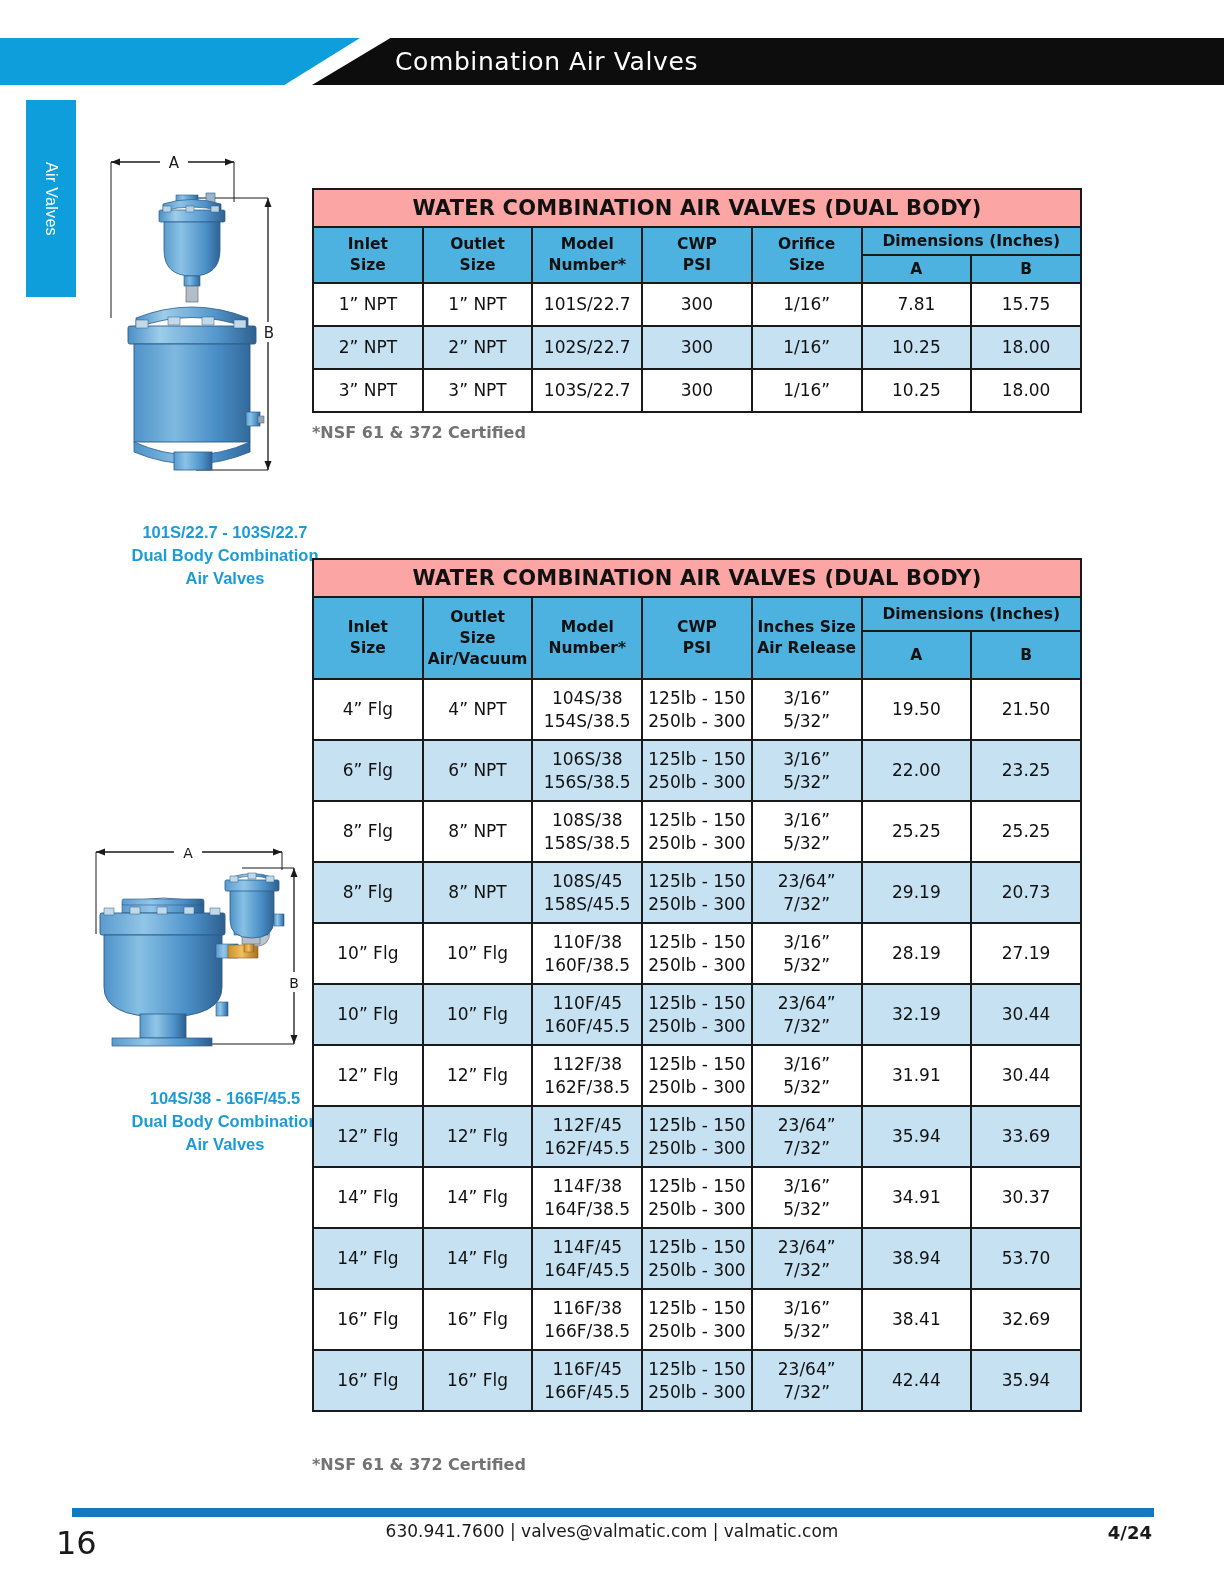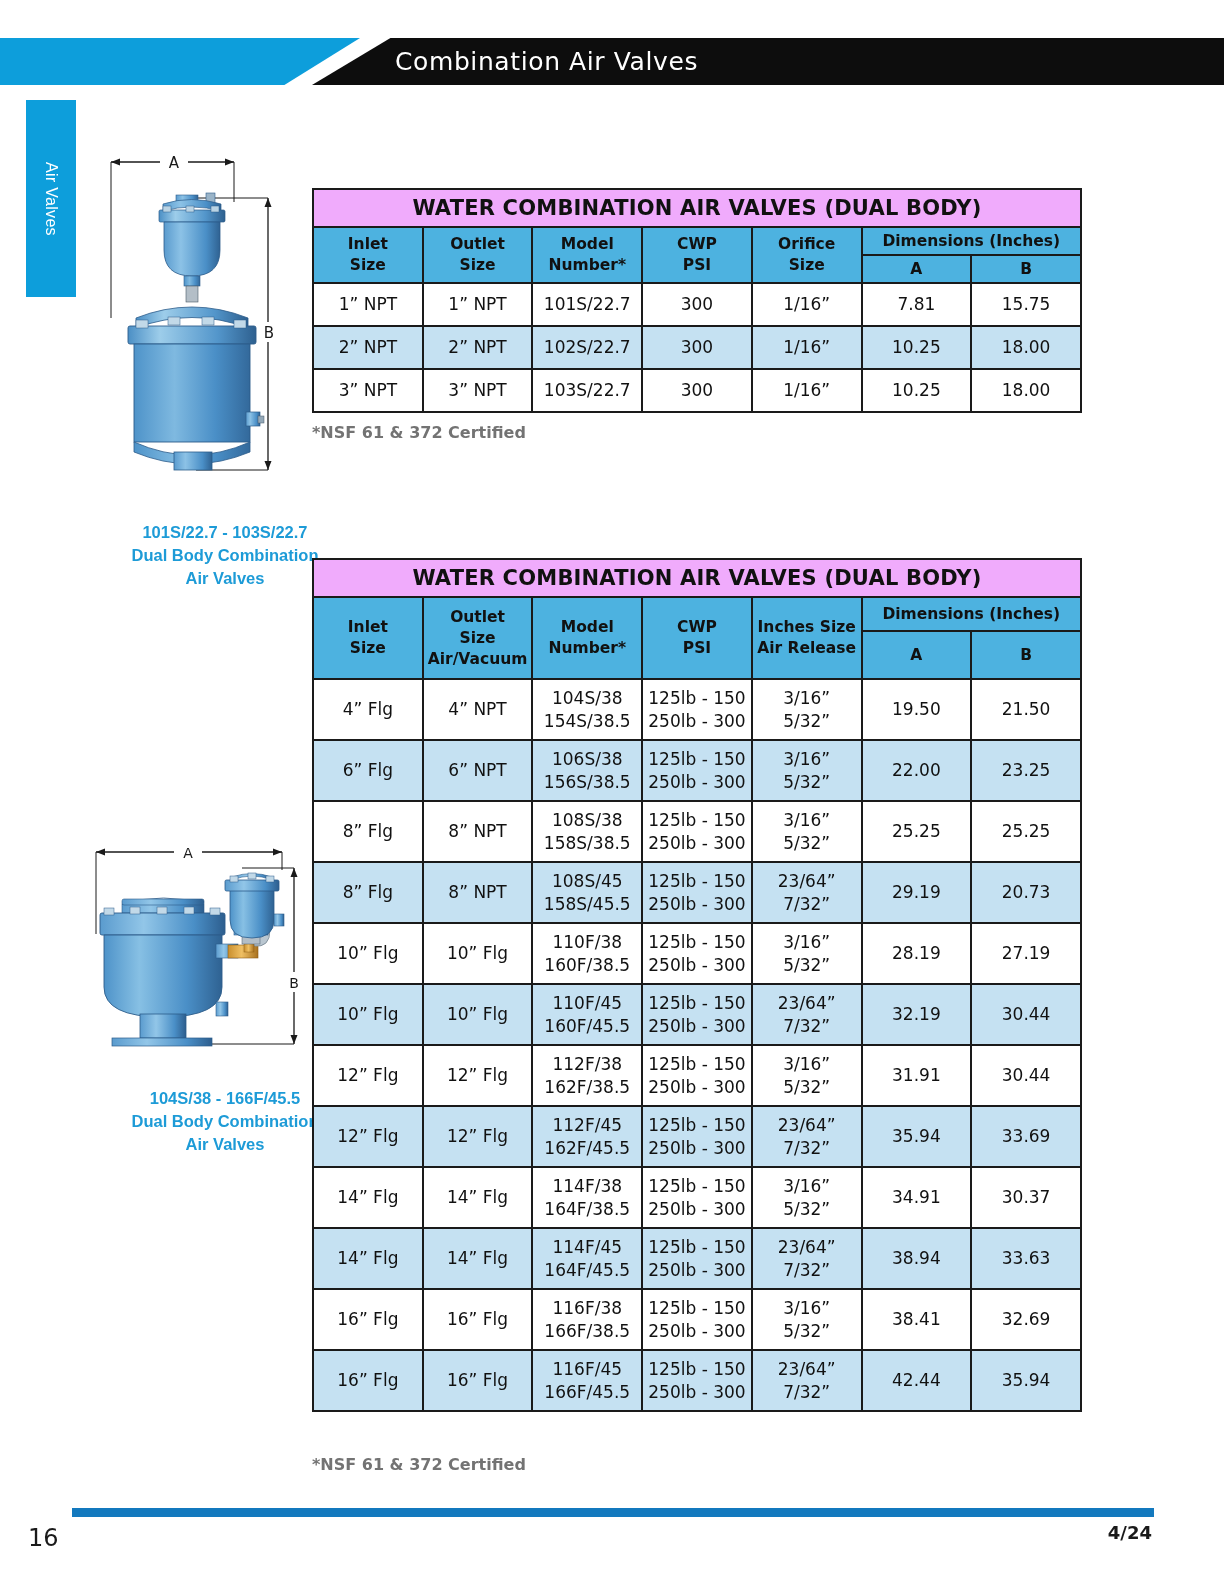--- a/index.html
+++ b/index.html
@@ -61,21 +61,21 @@
     position: absolute;
     table-layout: fixed;
   }
   table td, table th {
     border: 2px solid #1a1a1a;
     text-align: center;
     vertical-align: middle;
     color: #111111;
   }
   .tbl-title {
-    background: #f0abfc;
+    background: #fca5a5;
     font-size: 21px;
     font-weight: bold;
     letter-spacing: 0.2px;
     height: 38px;
     font-family: "DejaVu Sans", sans-serif;
   }
   .hdr {
     background: #4db2e0;
     font-weight: bold;
     font-size: 15.5px;
@@ -115,22 +115,22 @@
   .footer-bar {
     position: absolute; left: 72px; top: 1508px;
     width: 1082px; height: 9px; background: #1379be;
   }
   .footer-center {
     position: absolute; left: 0; top: 1521px; width: 1224px;
     text-align: center; font-size: 17px; color: #1a1a1a;
     font-family: "DejaVu Sans", sans-serif;
   }
   .footer-page {
-    position: absolute; left: 28px; top: 1524px;
-    font-size: 24px; color: #1a1a1a;
+    position: absolute; left: 56px; top: 1524px;
+    font-size: 32px; color: #1a1a1a;
     font-family: "DejaVu Sans", sans-serif;
   }
   .footer-rev {
     position: absolute; right: 72px; top: 1522px;
     font-size: 18px; font-weight: bold; color: #1a1a1a;
     font-family: "DejaVu Sans", sans-serif;
   }
   .nl { display: block; }
 </style>
 </head>
@@ -562,21 +562,21 @@
           </td>
       <td class="cell">
             <span class="nl">125lb - 150</span>
             <span class="nl">250lb - 300</span>
           </td>
       <td class="cell">
             <span class="nl">23/64”</span>
             <span class="nl">7/32”</span>
           </td>
       <td class="cell">38.94</td>
-      <td class="cell">33.63</td>
+      <td class="cell">53.70</td>
     </tr>
     <tr>
       <td class="cell">16” Flg</td>
       <td class="cell">16” Flg</td>
       <td class="cell">
             <span class="nl">116F/38</span>
             <span class="nl">166F/38.5</span>
           </td>
       <td class="cell">
             <span class="nl">125lb - 150</span>
@@ -607,15 +607,16 @@
       <td class="cell">42.44</td>
       <td class="cell">35.94</td>
     </tr>
   </tbody>
     </table>
 
   <div class="footnote" id="footnote2">*NSF 61 &amp; 372 Certified</div>
 
   <div class="footer-bar"></div>
   <div class="footer-page">16</div>
+  <div class="footer-center">630.941.7600  |  valves@valmatic.com  |  valmatic.com</div>
   <div class="footer-rev">4/24</div>
 
 </div>
 
 </body></html>

